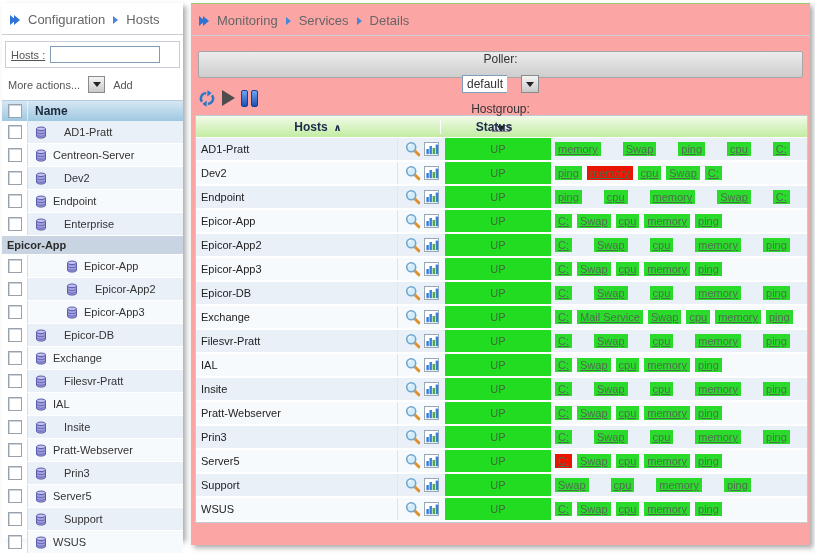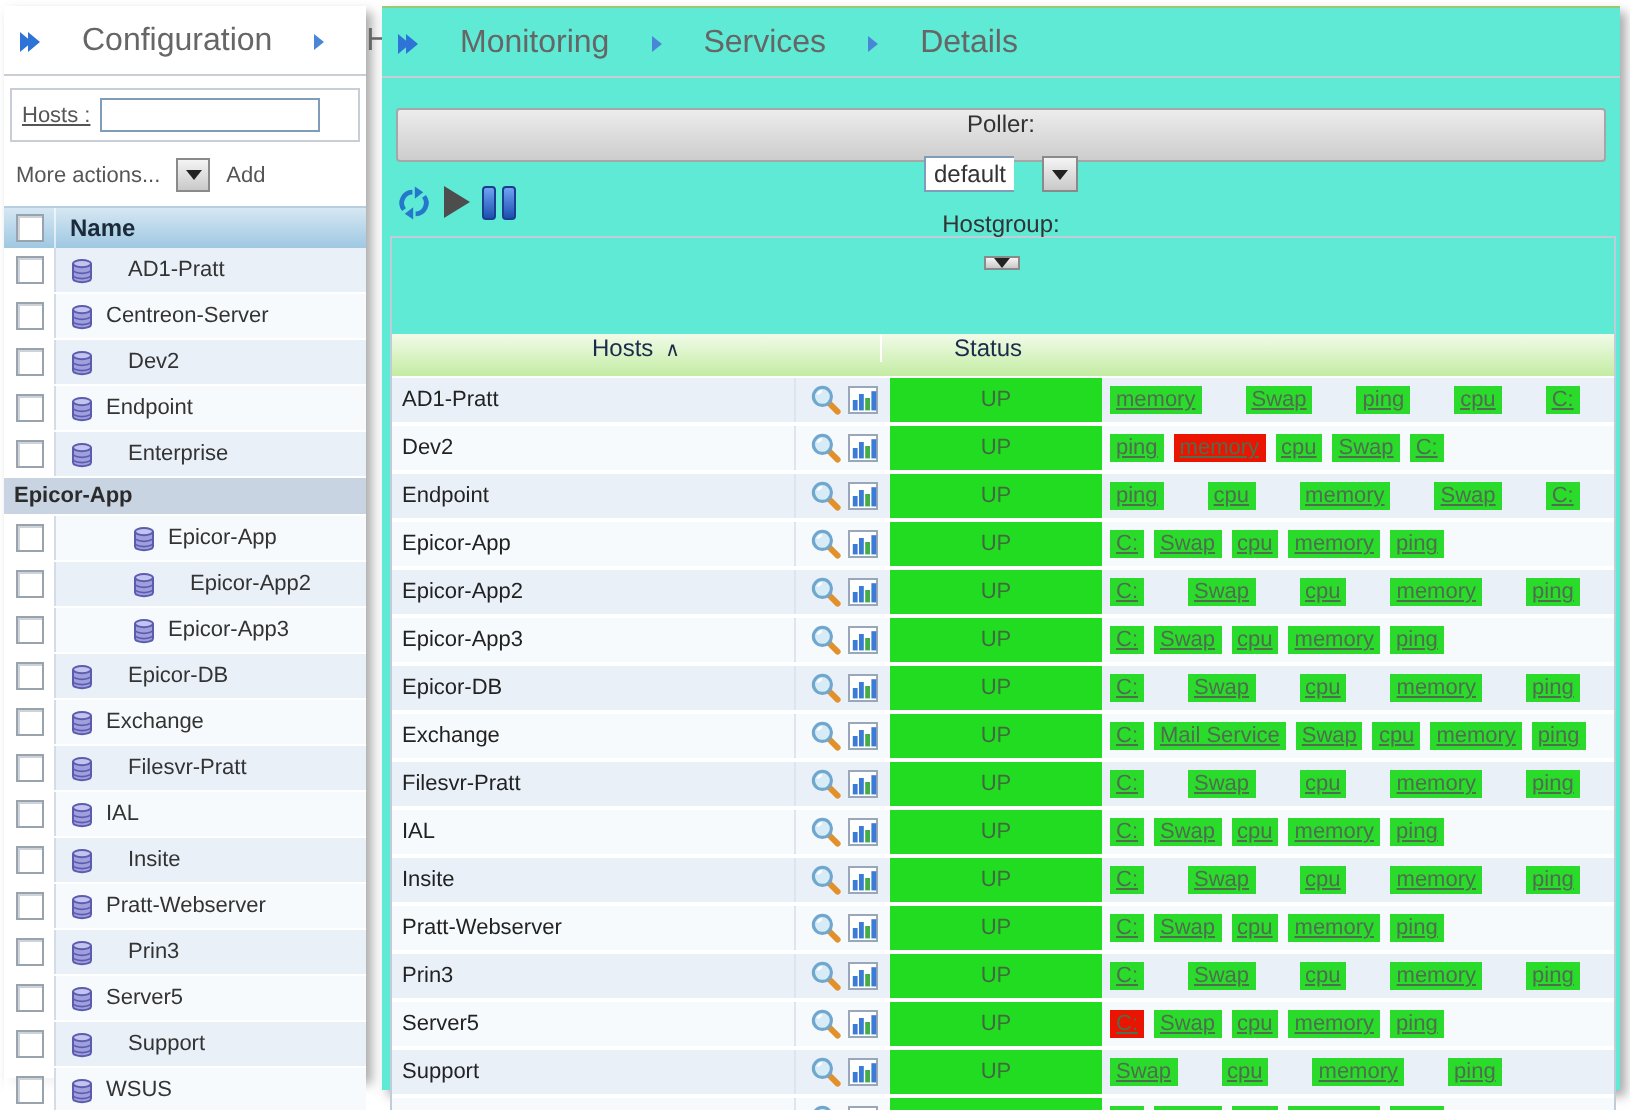--- a/index.html
+++ b/index.html
@@ -2,26 +2,26 @@
 <html style="--up: #22DC22; --ok: #2BDB2B; --crit: #EB1400;"><head>
 <meta charset="utf-8">
 <style>
   html,body{margin:0;padding:0;background:#fff;}
   .screen{position:relative;width:815px;height:555px;background:#fff;overflow:hidden;
           font-family:"Liberation Sans","DejaVu Sans",sans-serif;font-size:11px;color:#333;}
 
   
   .sidebar{position:absolute;left:2px;top:3px;width:181px;height:536px;background:#fff;
            box-shadow:3px 3px 5px rgba(90,90,90,.5);}
-  .main{position:absolute;left:191px;top:3px;width:619px;height:541px;background:#5eead4;
+  .main{position:absolute;left:191px;top:3px;width:619px;height:541px;background:#fca5a5;
         border-top:1px solid #9bc96b;box-shadow:3px 3px 5px rgba(90,90,90,.5);}
 
   
-  .crumb{display:flex;align-items:center;gap:21px;padding:9px 8px 7px 8px;color:#666;
-         font-size:16px;border-bottom:1px solid #c9ced6;}
+  .crumb{display:flex;align-items:center;gap:8px;padding:9px 8px 7px 8px;color:#666;
+         font-size:13px;border-bottom:1px solid #c9ced6;}
   .crumb a{color:#666;text-decoration:none;cursor:pointer;}
   .tri{display:inline-block;width:0;height:0;border-left:6px solid #2E74D6;
        border-top:5px solid transparent;border-bottom:5px solid transparent;}
   .dbl{display:inline-flex;}
   .dbl .tri+.tri{margin-left:-2px;}
   .sep{display:inline-block;width:0;height:0;border-left:5px solid #4a86d8;
        border-top:4px solid transparent;border-bottom:4px solid transparent;}
 
   
   .filterbox{margin:6px 3px 0 3px;border:1px solid #c9ced6;padding:4px 5px;display:flex;
@@ -58,21 +58,21 @@
   .controls{display:flex;align-items:center;gap:6px;margin:11px 0 0 7px;height:18px;}
   .play{width:0;height:0;border-left:13px solid #4d4d4d;border-top:8px solid transparent;
         border-bottom:8px solid transparent;cursor:pointer;}
   .pause{display:inline-flex;gap:3px;cursor:pointer;}
   .pause i{width:5px;height:15px;border-radius:2px;background:linear-gradient(#6fa3f2,#1c50b0);
            border:1px solid #1a3f90;}
 
   
   .svc{margin:8px 2px 0 4px;border:1px solid #c0ccd8;}
   .t-head{display:flex;height:21px;background:linear-gradient(#f2fbe9,#c3eca2);
-          font-weight:normal;color:#1b2b4b;font-size:12px;align-items:flex-start;border-bottom:1px solid #fff;margin-top:48px;}
+          font-weight:bold;color:#1b2b4b;font-size:12px;align-items:center;border-bottom:1px solid #fff;}
   .t-head .hc1{width:244px;text-align:center;cursor:pointer;}
   .t-head .hc2{width:106px;text-align:center;border-left:1px solid #fff;}
   .sort{color:#1b2b4b;font-size:10px;margin-left:6px;}
   .t-row{display:flex;align-items:stretch;height:22px;border-bottom:2px solid #fff;}
   .c-name{width:196px;display:flex;align-items:center;padding-left:5px;border-right:1px solid #dde5ee;color:#222;}
   .c-icons{width:47px;display:flex;align-items:center;justify-content:center;gap:3px;}
   .c-status{width:106px;display:flex;align-items:center;justify-content:center;
             background:var(--up,#22DC22);color:#3F6B3F;}
   .c-svcs{flex:1;display:flex;align-items:center;padding-left:4px;overflow:hidden;}
   .badge{display:inline-block;padding:1px 3px;margin-right:5px;color:#4E6E4E;

